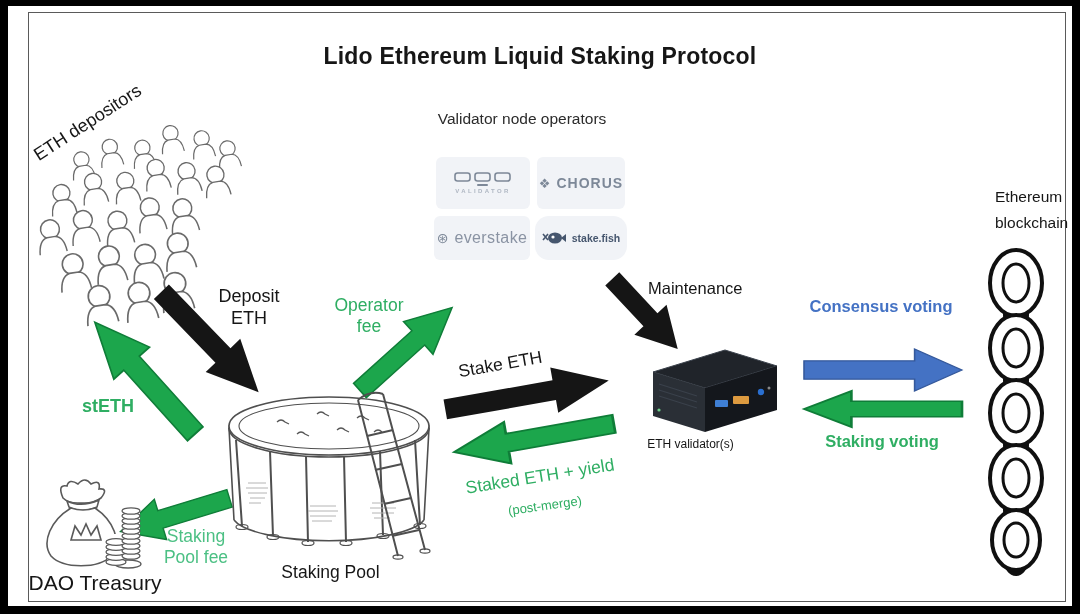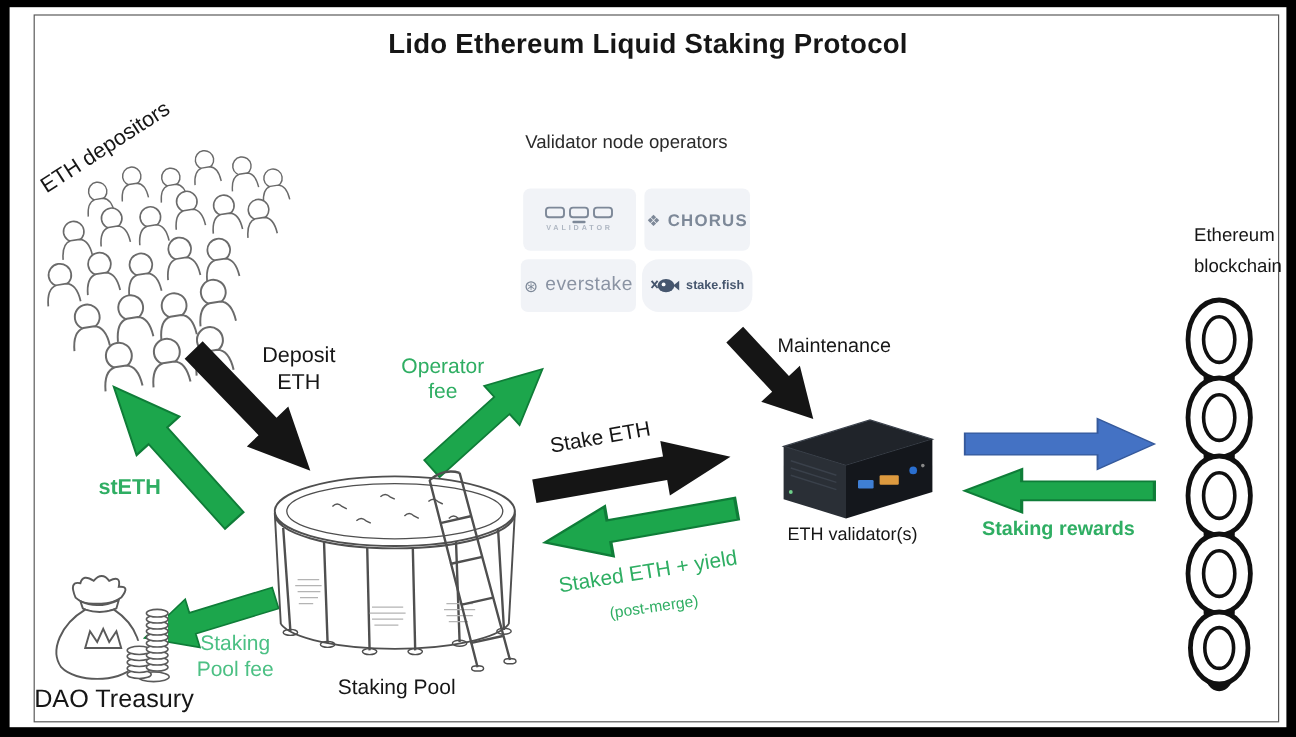--- a/index.html
+++ b/index.html
@@ -21,21 +21,21 @@
   .lgtxt{font-weight:600;letter-spacing:1px;font-size:14px;color:#7d8898;}
   svg{overflow:visible;}
 </style>
 </head>
 <body>
 
 <div id="stage">
   <div id="paper"></div>
   <div id="innerframe"></div>
 
-  <div class="lbl title" style="left:0;right:0;top:22px;text-align:center;">Lido Ethereum Liquid Staking Protocol</div>
+  <div class="lbl title" style="left:0;right:0;top:42px;text-align:center;">Lido Ethereum Liquid Staking Protocol</div>
 
   <div class="lbl" style="left:36px;top:146px;font-size:18px;transform:rotate(-33deg);transform-origin:left center;white-space:nowrap;">ETH depositors</div>
 
   <svg style="position:absolute;left:22px;top:122px;" width="250" height="195" viewBox="0 0 250 195">
     <defs>
       <g id="prsn">
         <circle cx="0" cy="0" r="9" fill="#fff" stroke="#6a6a6a" stroke-width="1.4"></circle>
         <path d="M -13 23 Q -12 9 -4 7.5 L 4 7.5 Q 12 9 13 23" fill="#fff" stroke="#6a6a6a" stroke-width="1.4"></path>
       </g>
     </defs>
@@ -181,22 +181,23 @@
 
   <div class="lbl green" style="left:328px;top:295px;width:82px;font-size:17.5px;">Operator fee</div>
 
   <div class="lbl" style="left:458px;top:354px;font-size:17.5px;transform:rotate(-10deg);white-space:nowrap;">Stake ETH</div>
 
   <div class="lbl green" style="left:455px;top:466px;width:170px;font-size:17.5px;transform:rotate(-9deg);white-space:nowrap;">Staked ETH + yield</div>
   <div class="lbl green" style="left:490px;top:498px;width:110px;font-size:13px;transform:rotate(-8deg);">(post-merge)</div>
 
   <div class="lbl" style="left:648px;top:278px;font-size:16.5px;white-space:nowrap;">Maintenance</div>
 
-
-  <div class="lbl green" style="left:796px;top:431px;width:172px;font-size:16.5px;font-weight:600;">Staking rewards</div>
+  <div class="lbl blue" style="left:788px;top:296px;width:186px;font-size:16.5px;font-weight:600;">Consensus voting</div>
+
+  <div class="lbl green" style="left:796px;top:431px;width:172px;font-size:16.5px;font-weight:600;">Staking voting</div>
 
   <div class="lbl green-light" style="left:150px;top:526px;width:92px;font-size:17.5px;">Staking Pool fee</div>
 
   <svg style="position:absolute;left:222px;top:388px;" width="218" height="176" viewBox="0 0 218 176">
     <g fill="none" stroke="#4f4f4f" stroke-width="1.6">
 
       <path d="M7,40 L12,132 M207,40 L202,132"></path>
       <path d="M12,132 A 97 26 0 0 0 202,132"></path>
 
       <ellipse cx="107" cy="40" rx="100" ry="29" fill="#ffffff"></ellipse>
@@ -249,21 +250,21 @@
       <rect x="78" y="60" width="13" height="7" rx="1" fill="#3f7fd4"></rect>
       <rect x="96" y="56" width="16" height="8" rx="1" fill="#dd9a3f"></rect>
       <circle cx="124" cy="52" r="3.2" fill="#2a6fd0"></circle>
       <circle cx="132" cy="48" r="1.5" fill="#888"></circle>
     </g>
     <g stroke="#3a414b" stroke-width="1.2">
       <path d="M22,44 L60,56 M22,50 L60,62 M22,56 L60,68"></path>
     </g>
     <circle cx="22" cy="70" r="1.6" fill="#6fd08a"></circle>
   </svg>
-  <div class="lbl" style="left:628px;top:437px;width:165px;font-size:15px;">ETH validator(s)</div>
+  <div class="lbl" style="left:608px;top:437px;width:165px;font-size:12px;">ETH validator(s)</div>
 
   <svg style="position:absolute;left:33px;top:476px;" width="112" height="94" viewBox="0 0 112 94">
     <g fill="#ffffff" stroke="#5a5a5a" stroke-width="1.6">
 
       <path d="M30,22 Q24,8 34,10 Q36,2 45,8 Q52,0 58,8 Q68,3 66,13 Q76,12 68,22 Q60,28 48,27 Q36,28 30,22 Z"></path>
 
       <path d="M34,25 Q48,32 66,24 L64,31 Q48,38 36,31 Z"></path>
 
       <path d="M38,32 C18,44 8,66 18,80 C30,93 66,93 78,80 C90,66 80,44 62,32 Q50,36 38,32 Z"></path>
 

